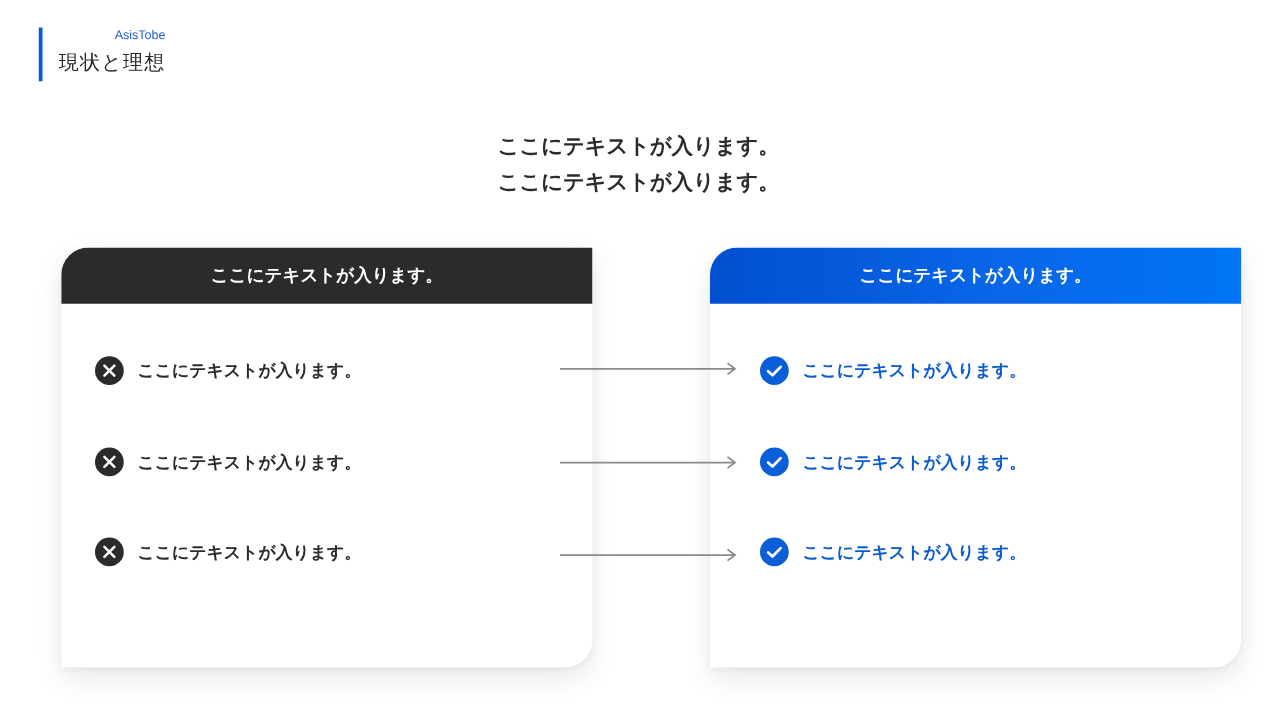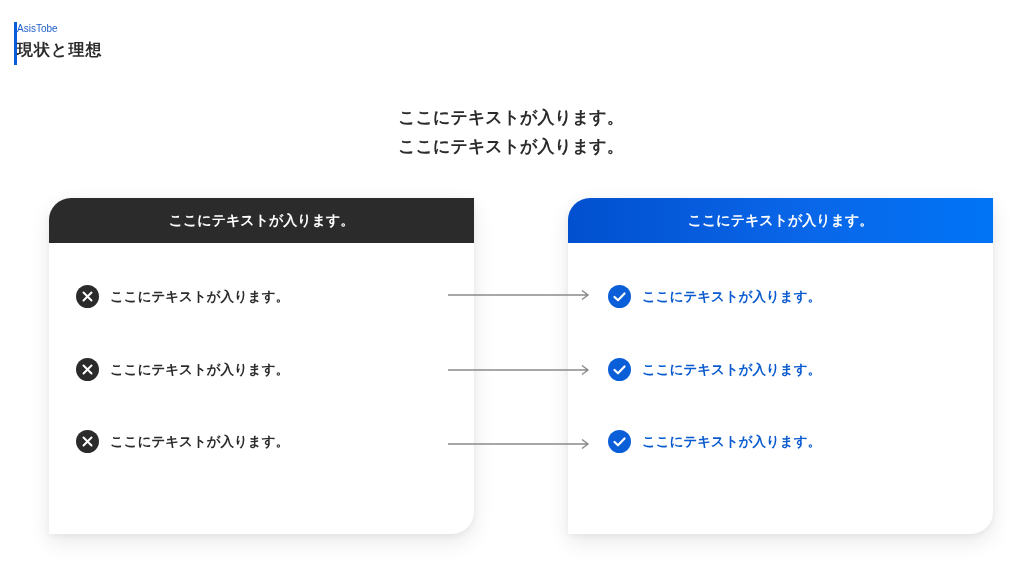--- a/index.html
+++ b/index.html
@@ -6,31 +6,31 @@
     html, body {
       width: 1022px; height: 574px; overflow: hidden;
       background: #ffffff;
       font-family: "DejaVu Sans", "Liberation Sans", sans-serif;
       color: #2b2b2b;
     }
     .page { position: relative; width: 1022px; height: 574px; }
 
     
     .title-block {
-      position: absolute; left: 14px; top: 22px;
+      position: absolute; left: 31px; top: 22px;
       border-left: 3px solid #0a5bd8;
-      height: 43px;
+      padding-left: 13px; height: 43px; text-align: right;
     }
     .eyebrow {
       font-family: "Liberation Sans", sans-serif;
       font-size: 10px; color: #1f5fc9; line-height: 14px;
       margin-top: 0px;
     }
     .page-title {
-      font-size: 16px; font-weight: bold; color: #2b2b2b;
+      font-size: 16px; font-weight: normal; color: #2b2b2b;
       line-height: 22px; margin-top: 3px; letter-spacing: 1px;
     }
 
     
     .lead {
       position: absolute; left: 0; width: 1022px; top: 103px;
       text-align: center; font-size: 17px; font-weight: bold;
       color: #2b2b2b; line-height: 29px;
     }
 

